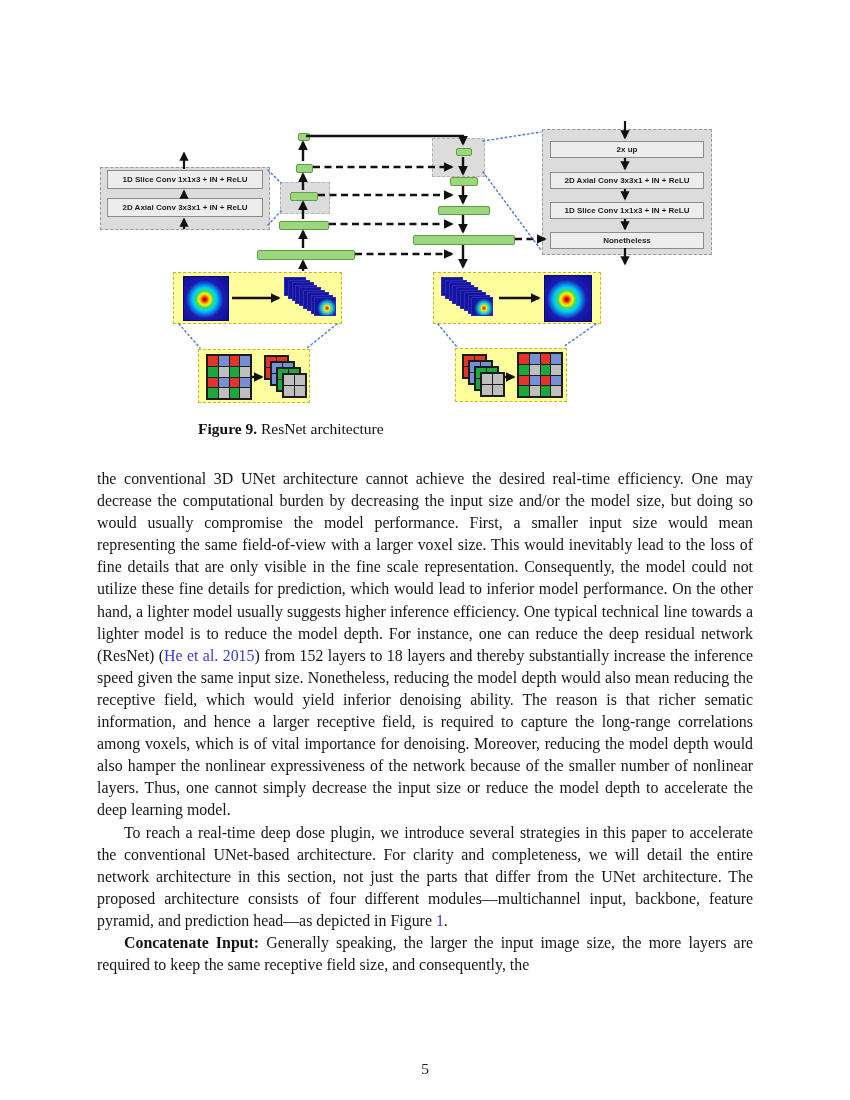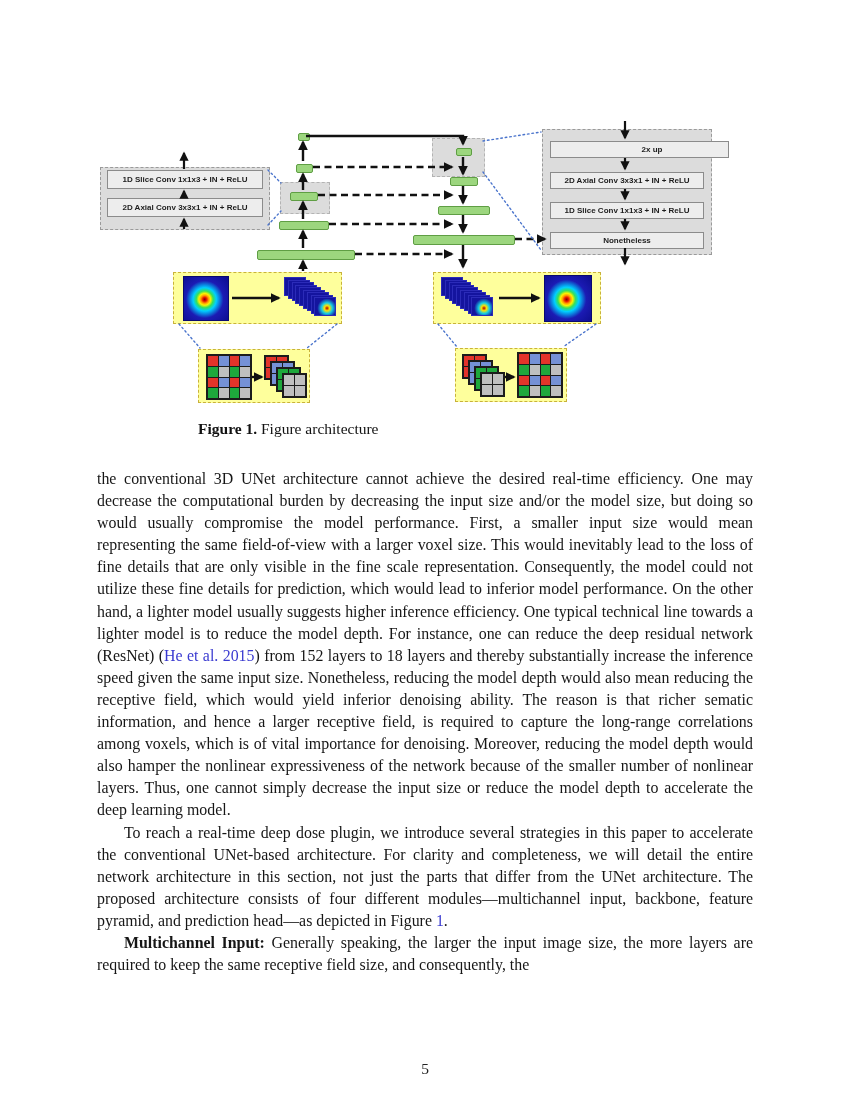--- a/index.html
+++ b/index.html
@@ -58,21 +58,21 @@
   <div>
 
     <div class="hl" style="left:280px;top:182px;width:48px;height:30px;"></div>
     <div class="hl" style="left:432px;top:138px;width:51px;height:37px;"></div>
 
     <div class="panel" style="left:100px;top:167px;width:168px;height:61px;"></div>
     <div class="pbox" style="left:107px;top:170px;width:154px;height:17px;">1D Slice Conv 1x1x3 + IN + ReLU</div>
     <div class="pbox" style="left:107px;top:198px;width:154px;height:17px;">2D Axial Conv 3x3x1 + IN + ReLU</div>
 
     <div class="panel" style="left:542px;top:129px;width:168px;height:124px;"></div>
-    <div class="pbox" style="left:550px;top:141px;width:152px;height:15px;padding-left:25px;">2x up</div>
+    <div class="pbox" style="left:550px;top:141px;width:152px;height:15px;">2x up</div>
     <div class="pbox" style="left:550px;top:172px;width:152px;height:15px;">2D Axial Conv 3x3x1 + IN + ReLU</div>
     <div class="pbox" style="left:550px;top:202px;width:152px;height:15px;">1D Slice Conv 1x1x3 + IN + ReLU</div>
     <div class="pbox" style="left:550px;top:232px;width:152px;height:15px;">Nonetheless</div>
 
     <div class="bar" style="left:298px;top:133px;width:10px;height:6px;"></div>
     <div class="bar" style="left:296px;top:164px;width:15px;height:7px;"></div>
     <div class="bar" style="left:290px;top:192px;width:26px;height:7px;"></div>
     <div class="bar" style="left:279px;top:221px;width:48px;height:7px;"></div>
     <div class="bar" style="left:257px;top:250px;width:96px;height:8px;"></div>
 
@@ -246,25 +246,25 @@
       <line class="blu" x1="268" y1="225" x2="281" y2="211"></line>
       <line class="blu" x1="483" y1="141" x2="541" y2="132"></line>
       <line class="blu" x1="483" y1="172" x2="541" y2="250"></line>
       <line class="blu" x1="179" y1="324" x2="200" y2="348"></line>
       <line class="blu" x1="337" y1="324" x2="307" y2="348"></line>
       <line class="blu" x1="438" y1="324" x2="457" y2="347"></line>
       <line class="blu" x1="596" y1="324" x2="563" y2="347"></line>
     </svg>
 
     <div class="figcap">
-      <b>Figure 1.</b>
-      <span>Figure architecture</span>
+      <b>Figure 9.</b>
+      <span>ResNet architecture</span>
     </div>
   </div>
 
   <div class="bodytext">
     <p class="noindent"><span>the conventional 3D UNet architecture cannot achieve the desired real-time efficiency. One may decrease the computational burden by decreasing the input size and/or the model size, but doing so would usually compromise the model performance. First, a smaller input size would mean representing the same field-of-view with a larger voxel size. This would inevitably lead to the loss of fine details that are only visible in the fine scale representation. Consequently, the model could not utilize these fine details for prediction, which would lead to inferior model performance. On the other hand, a lighter model usually suggests higher inference efficiency. One typical technical line towards a lighter model is to reduce the model depth. For instance, one can reduce the deep residual network (ResNet) (</span><a class="cite">He et al. 2015</a><span>) from 152 layers to 18 layers and thereby substantially increase the inference speed given the same input size. Nonetheless, reducing the model depth would also mean reducing the receptive field, which would yield inferior denoising ability. The reason is that richer sematic information, and hence a larger receptive field, is required to capture the long-range correlations among voxels, which is of vital importance for denoising. Moreover, reducing the model depth would also hamper the nonlinear expressiveness of the network because of the smaller number of nonlinear layers. Thus, one cannot simply decrease the input size or reduce the model depth to accelerate the deep learning model.</span></p>
     <p><span>To reach a real-time deep dose plugin, we introduce several strategies in this paper to accelerate the conventional UNet-based architecture. For clarity and completeness, we will detail the entire network architecture in this section, not just the parts that differ from the UNet architecture. The proposed architecture consists of four different modules—multichannel input, backbone, feature pyramid, and prediction head—as depicted in Figure </span><a class="cite">1</a><span>.</span></p>
-    <p><span class="lead">Multichannel Input:</span><span> Generally speaking, the larger the input image size, the more layers are required to keep the same receptive field size, and consequently, the</span></p>
+    <p><span class="lead">Concatenate Input:</span><span> Generally speaking, the larger the input image size, the more layers are required to keep the same receptive field size, and consequently, the</span></p>
   </div>
 
   <div class="pagenum">5</div>
 </div>
 
 </body></html>

